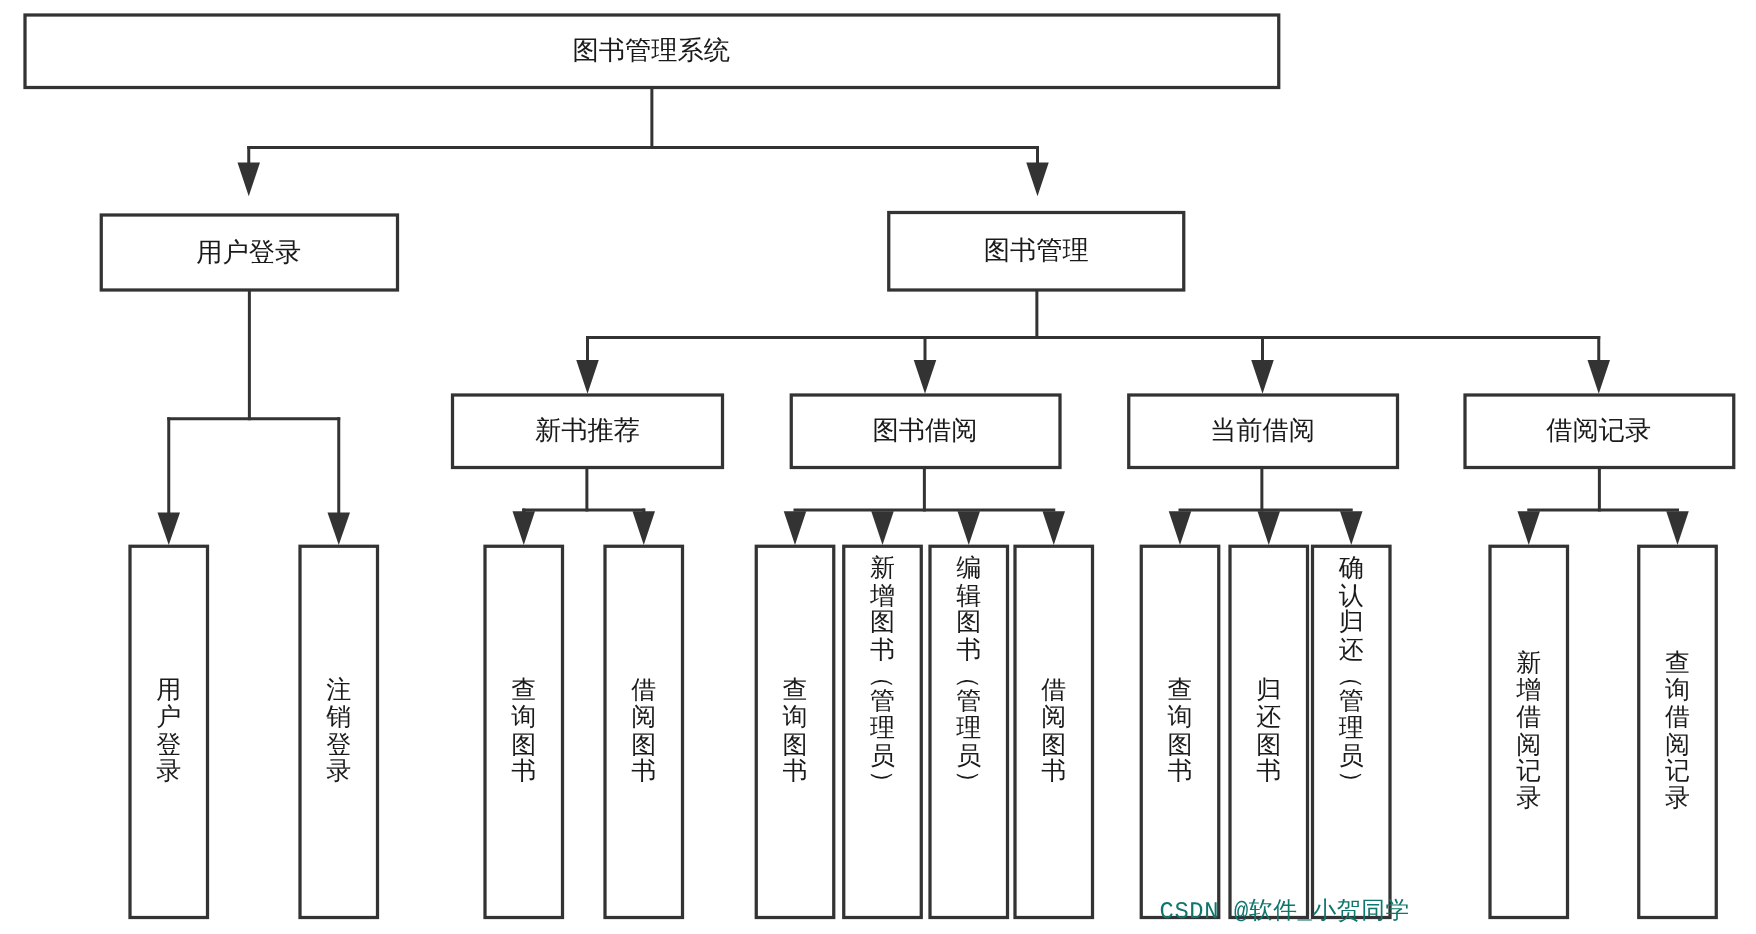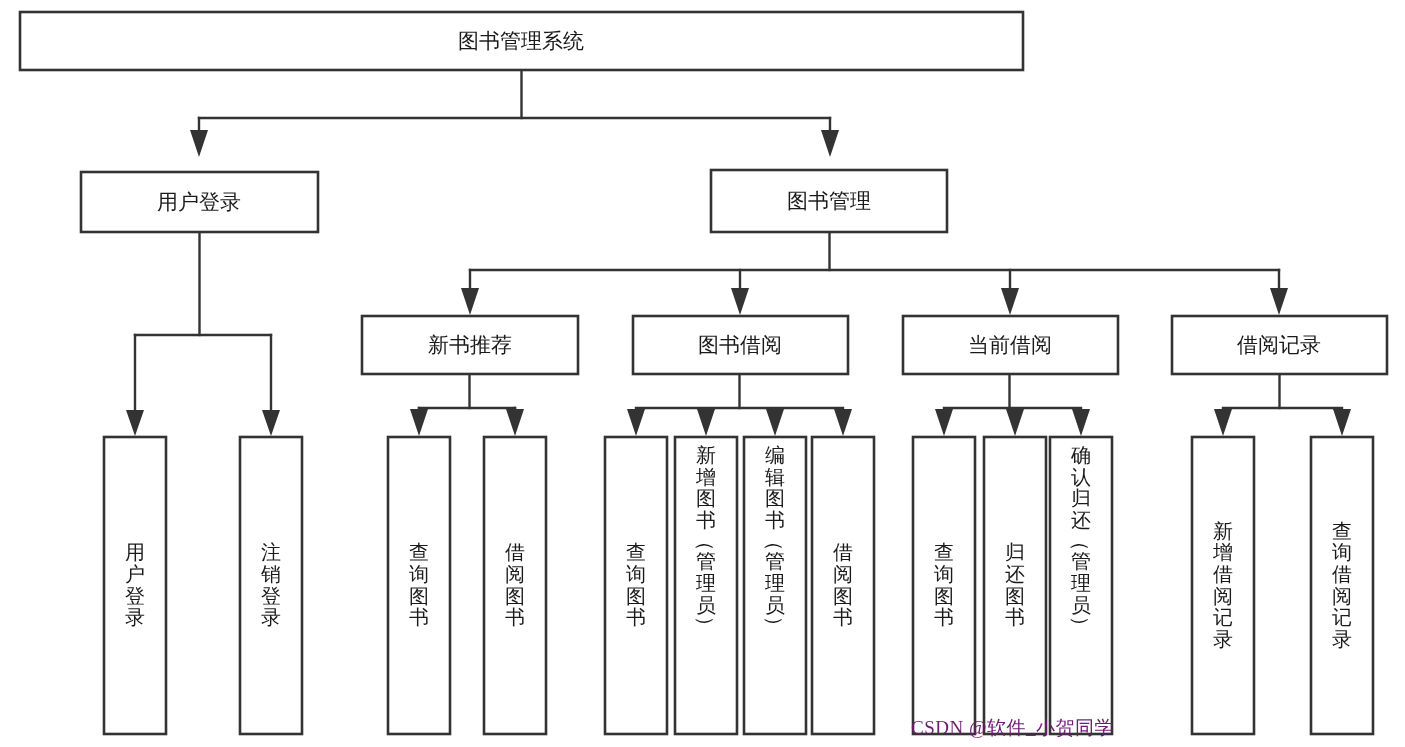--- a/index.html
+++ b/index.html
@@ -60,25 +60,25 @@
     color: #1a1a1a;
     text-align: center;
     pointer-events: none;
     white-space: pre;
   }
   .leaf-label span {
     display: block;
   }
   .watermark {
     position: absolute;
-    right: 24px;
+    right: 10px;
     bottom: 6px;
-    font-family: Liberation Serif, serif;
+    font-family: Liberation Mono, monospace;
     font-size: 19px;
-    color: #701a75;
+    color: #0f766e;
     letter-spacing: 0.5px;
     user-select: none;
   }
 </style>
 </head>
 <body>
 
 <div id="diagram-root">
 
   <svg class="flow" viewBox="0 0 1405 747">

